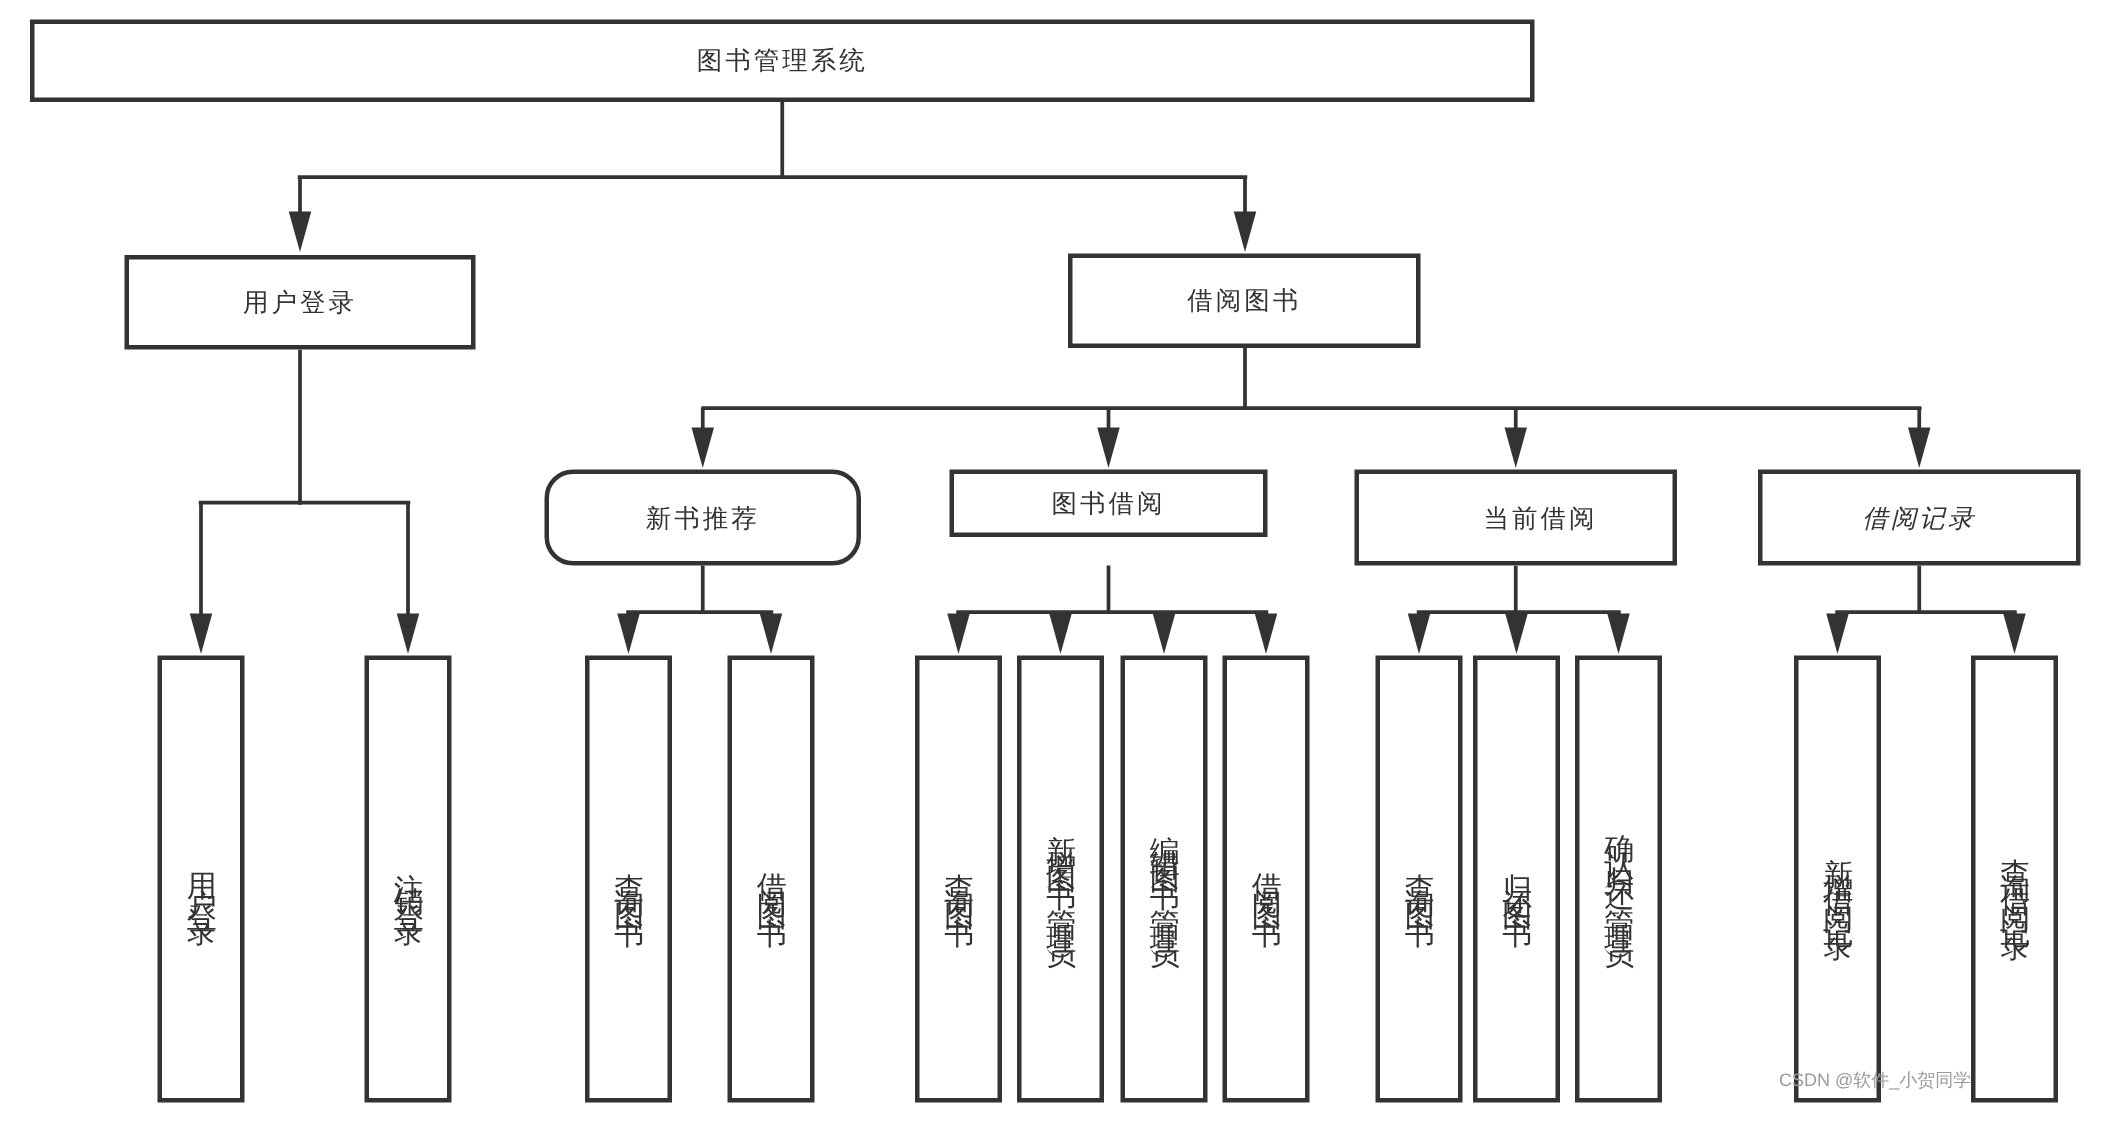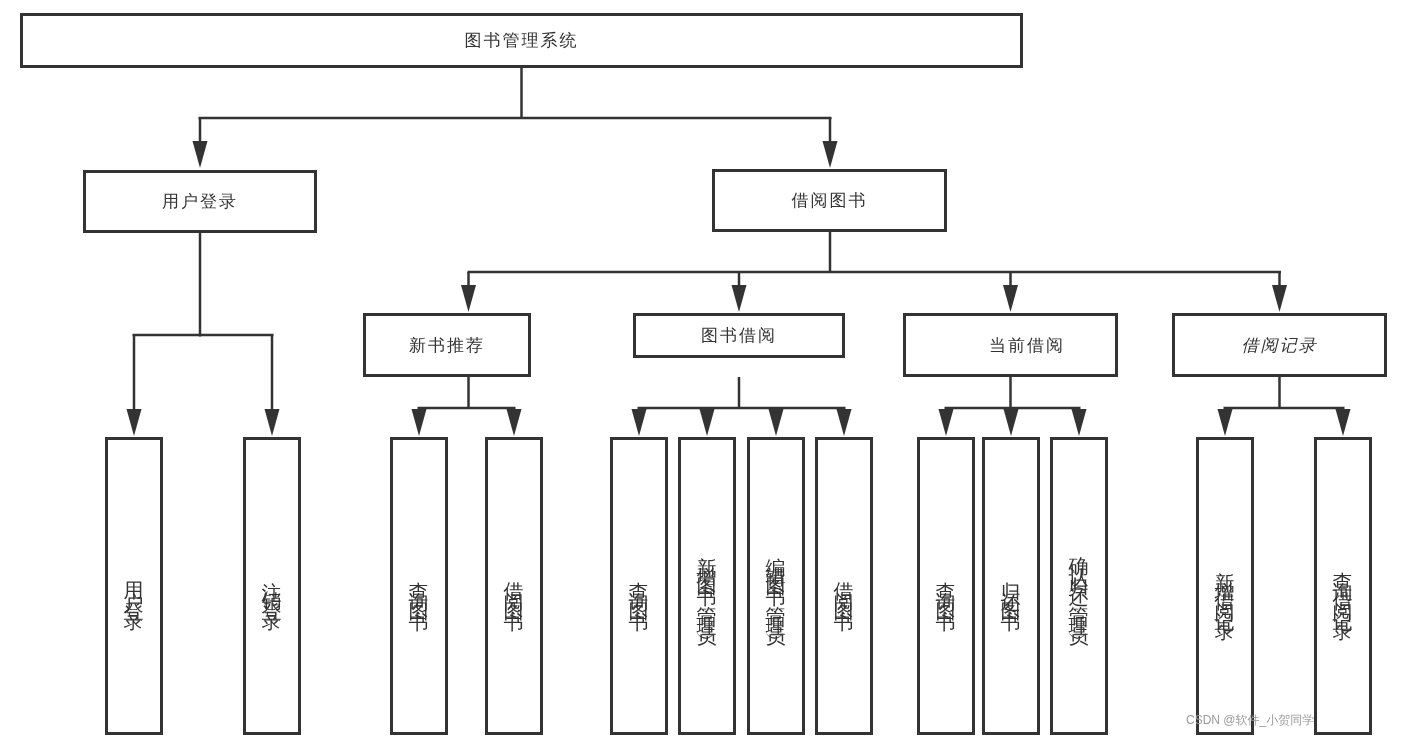--- a/index.html
+++ b/index.html
@@ -140,21 +140,21 @@
     <span>图书管理系统</span>
   </div>
 
   <div class="node hnode" style="left:83px; top:170px; width:234px; height:63px;">
     <span>用户登录</span>
   </div>
   <div class="node hnode" style="left:712px; top:169px; width:235px; height:63px;">
     <span>借阅图书</span>
   </div>
 
-  <div class="node hnode" style="left:363px; top:313px; width:168px; height:64px;">
+  <div class="node hnode" style="left:363px; top:313px; width:211px; height:64px;border-radius:19px;">
     <span>新书推荐</span>
   </div>
   <div class="node hnode" style="left:633px; top:313px; width:212px; height:45px;align-items:center;">
     <span>图书借阅</span>
   </div>
   <div class="node hnode" style="left:903px; top:313px; width:215px; height:64px;padding-left:33px;">
     <span>当前借阅</span>
   </div>
   <div class="node hnode" style="left:1172px; top:313px; width:215px; height:64px;font-style:italic;">
     <span>借阅记录</span>

